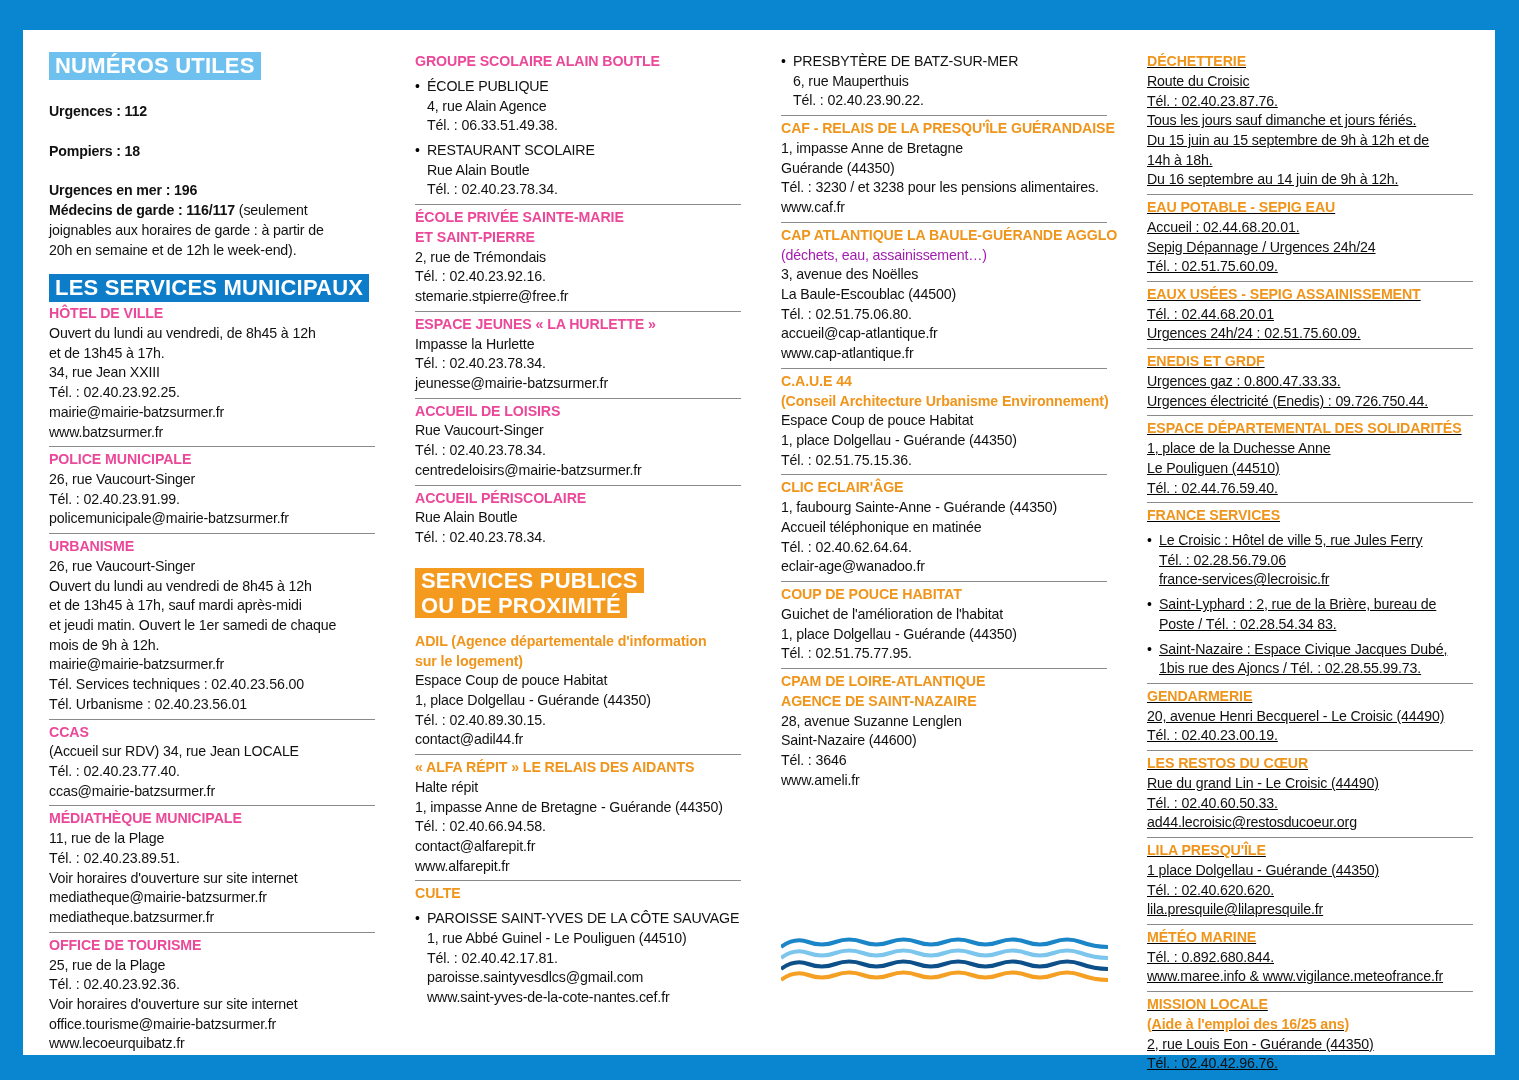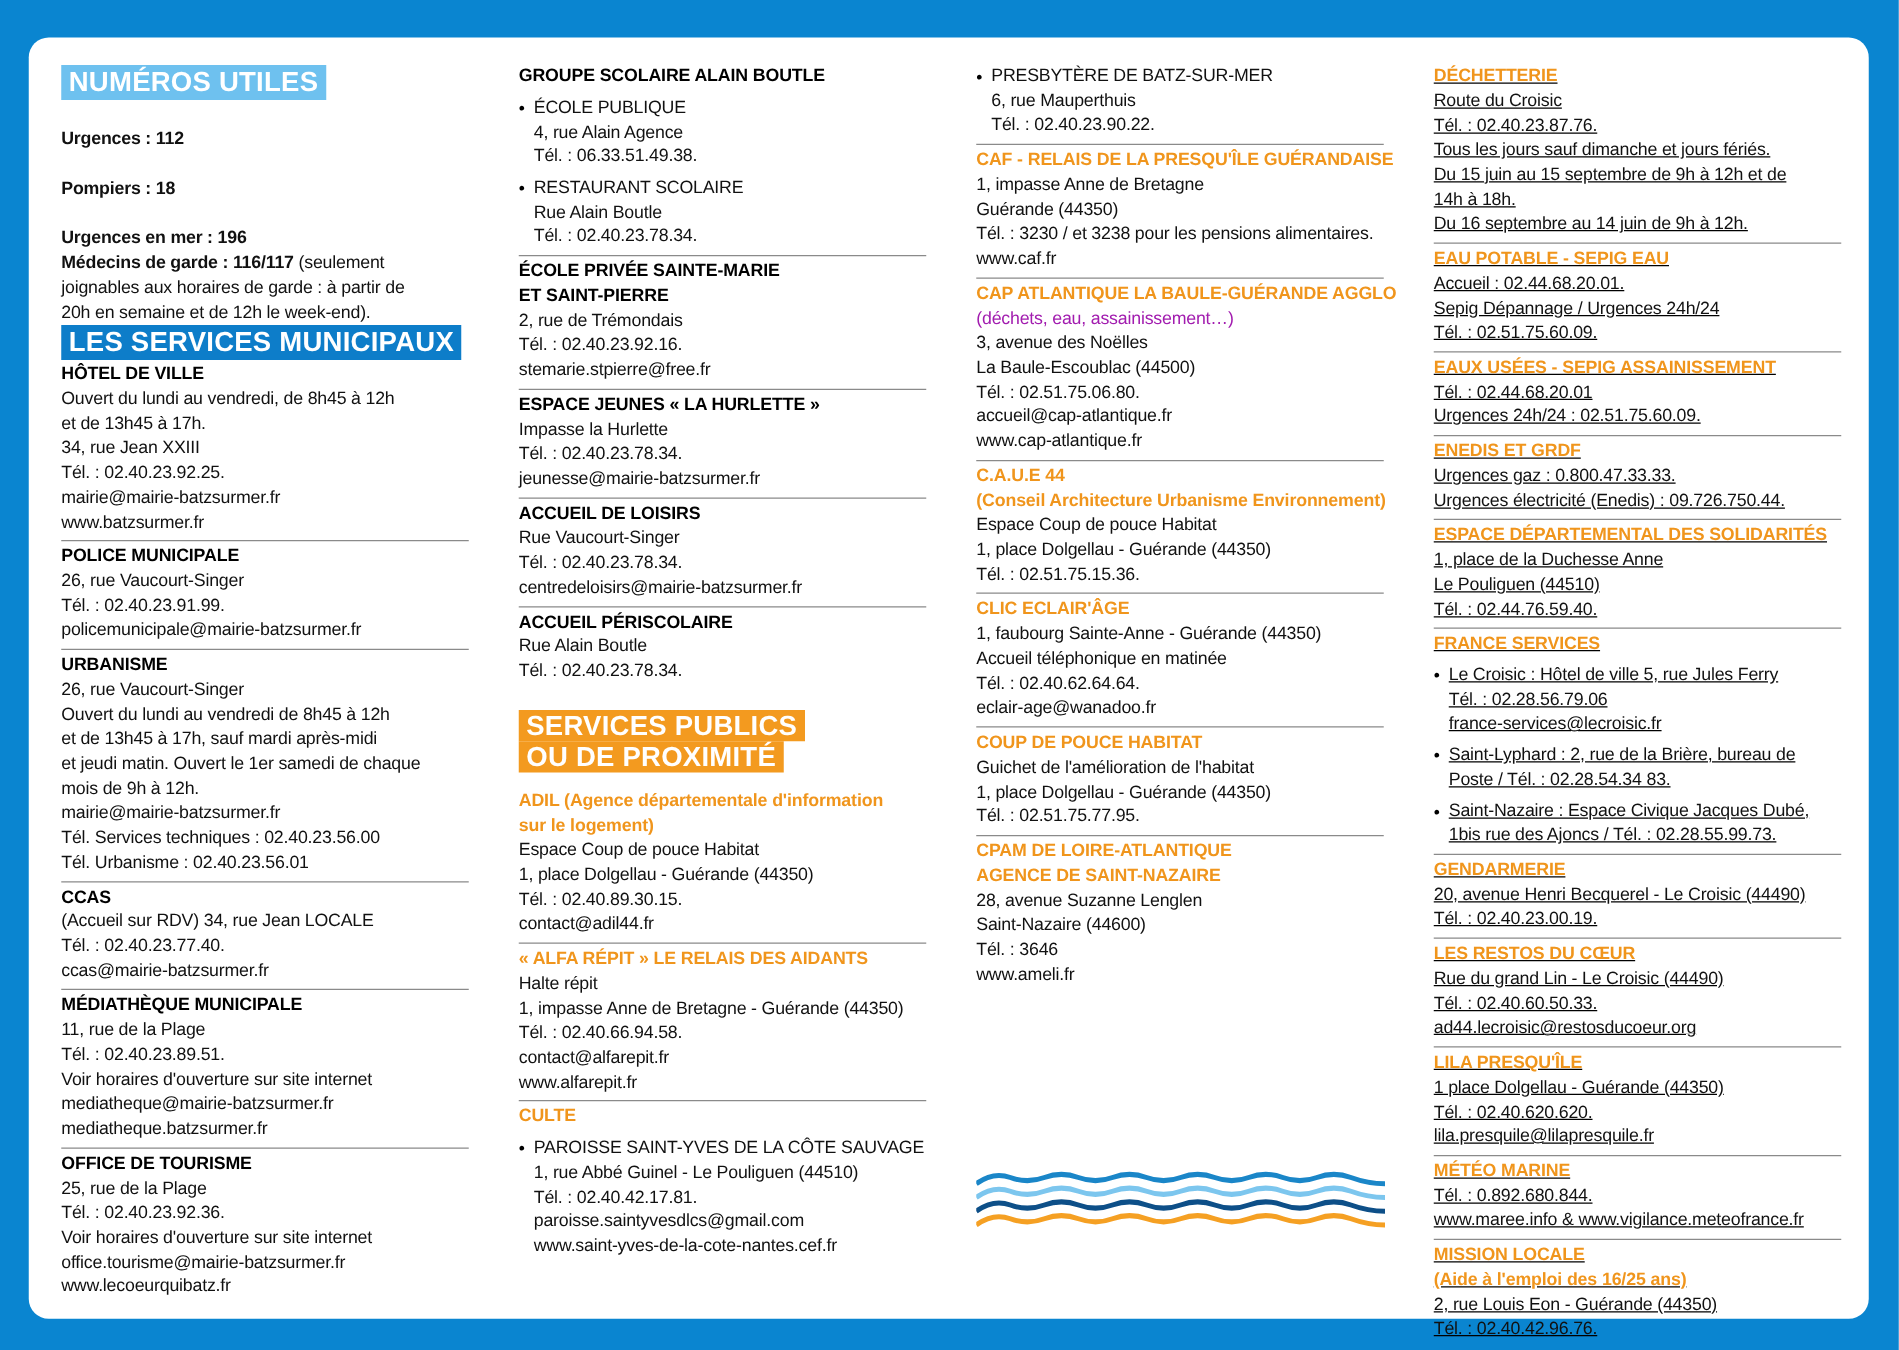--- a/index.html
+++ b/index.html
@@ -1,45 +1,45 @@
 <!DOCTYPE html>
 <html><head>
 <meta charset="utf-8">
 <style>
   html, body { margin:0; padding:0; }
   body {
     width:1519px; height:1080px; background:#0a85d0; position:relative; overflow:hidden;
     font-family:"Liberation Sans", "DejaVu Sans", sans-serif;
   }
   .page {
-    position:absolute; left:23px; top:30px; width:1472px; height:1025px; background:#ffffff;border-radius:16px;
+    position:absolute; left:23px; top:30px; width:1472px; height:1025px; background:#ffffff;
   }
   .col { position:absolute; top:22px; width:326px; }
   .col1 { left:26px; }
   .col2 { left:392px; }
   .col3 { left:758px; }
   .col4 { left:1124px;text-decoration:underline; }
   .line { font-size:14.2px; line-height:19.7px; color:#111; white-space:nowrap; letter-spacing:-0.15px; }
   .bold { font-weight:bold;margin-top:20px; }
   .h { font-size:14.2px; line-height:19.8px; font-weight:bold; white-space:nowrap; letter-spacing:-0.1px; }
-  .h.blue { color:#000000; }
+  .h.blue { color:#ec4899; }
   .h.orange { color:#f0951c; }
   .sect { padding:3px 0 4px 0; border-bottom:1.5px solid #8a8a8a; }
   .sect.first { padding-top:0; }
   .sect.last { border-bottom:none; }
   .sect.nob { border-bottom:none; }
   .bullet { position:relative; padding-left:12px; margin-top:5px; }
   .bullet:first-of-type { margin-top:0; }
   .bullet .dot { position:absolute; left:0; top:0; font-size:14px; line-height:19.7px; }
   .bigtitle {
     display:inline-block; color:#fff; font-weight:bold; font-size:22px; line-height:28px;
     padding:0 6px; letter-spacing:0.2px; white-space:nowrap;
   }
   .t-light { background:#6ec1ef; margin-bottom:2px; }
-  .t-dark { background:#0d7dc9; margin-top:0; margin-bottom:2px; }
+  .t-dark { background:#0d7dc9; margin-top:14px; margin-bottom:2px; }
   .t-orange-wrap { margin-top:16px; margin-bottom:14px; }
   .t-orange { background:#f39a1f; display:block; width:fit-content; font-size:22px; line-height:24px; padding:1px 6px 0 6px; }
   .waves { position:absolute; left:758px; top:905px; width:327px; height:62px; }
 </style>
 </head>
 <body>
 
 <div class="page">
 
   <div class="col col1">

